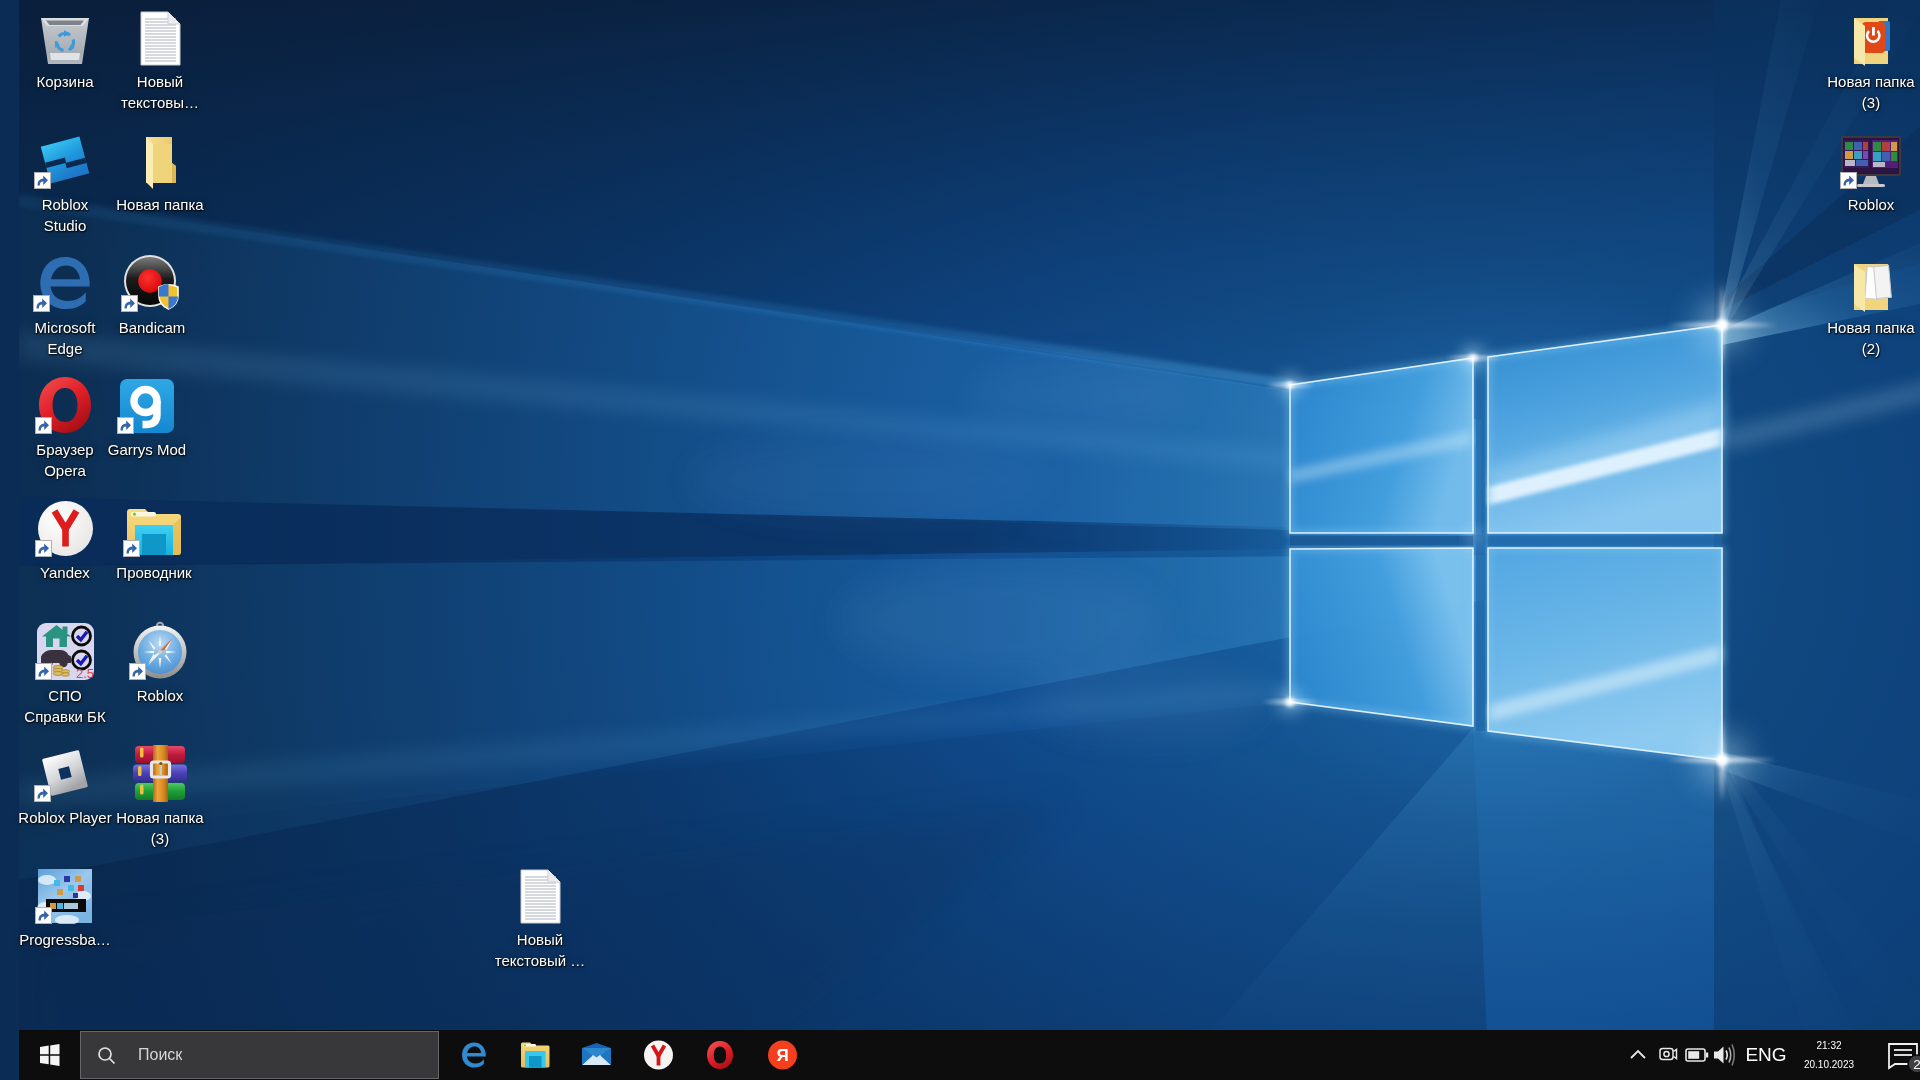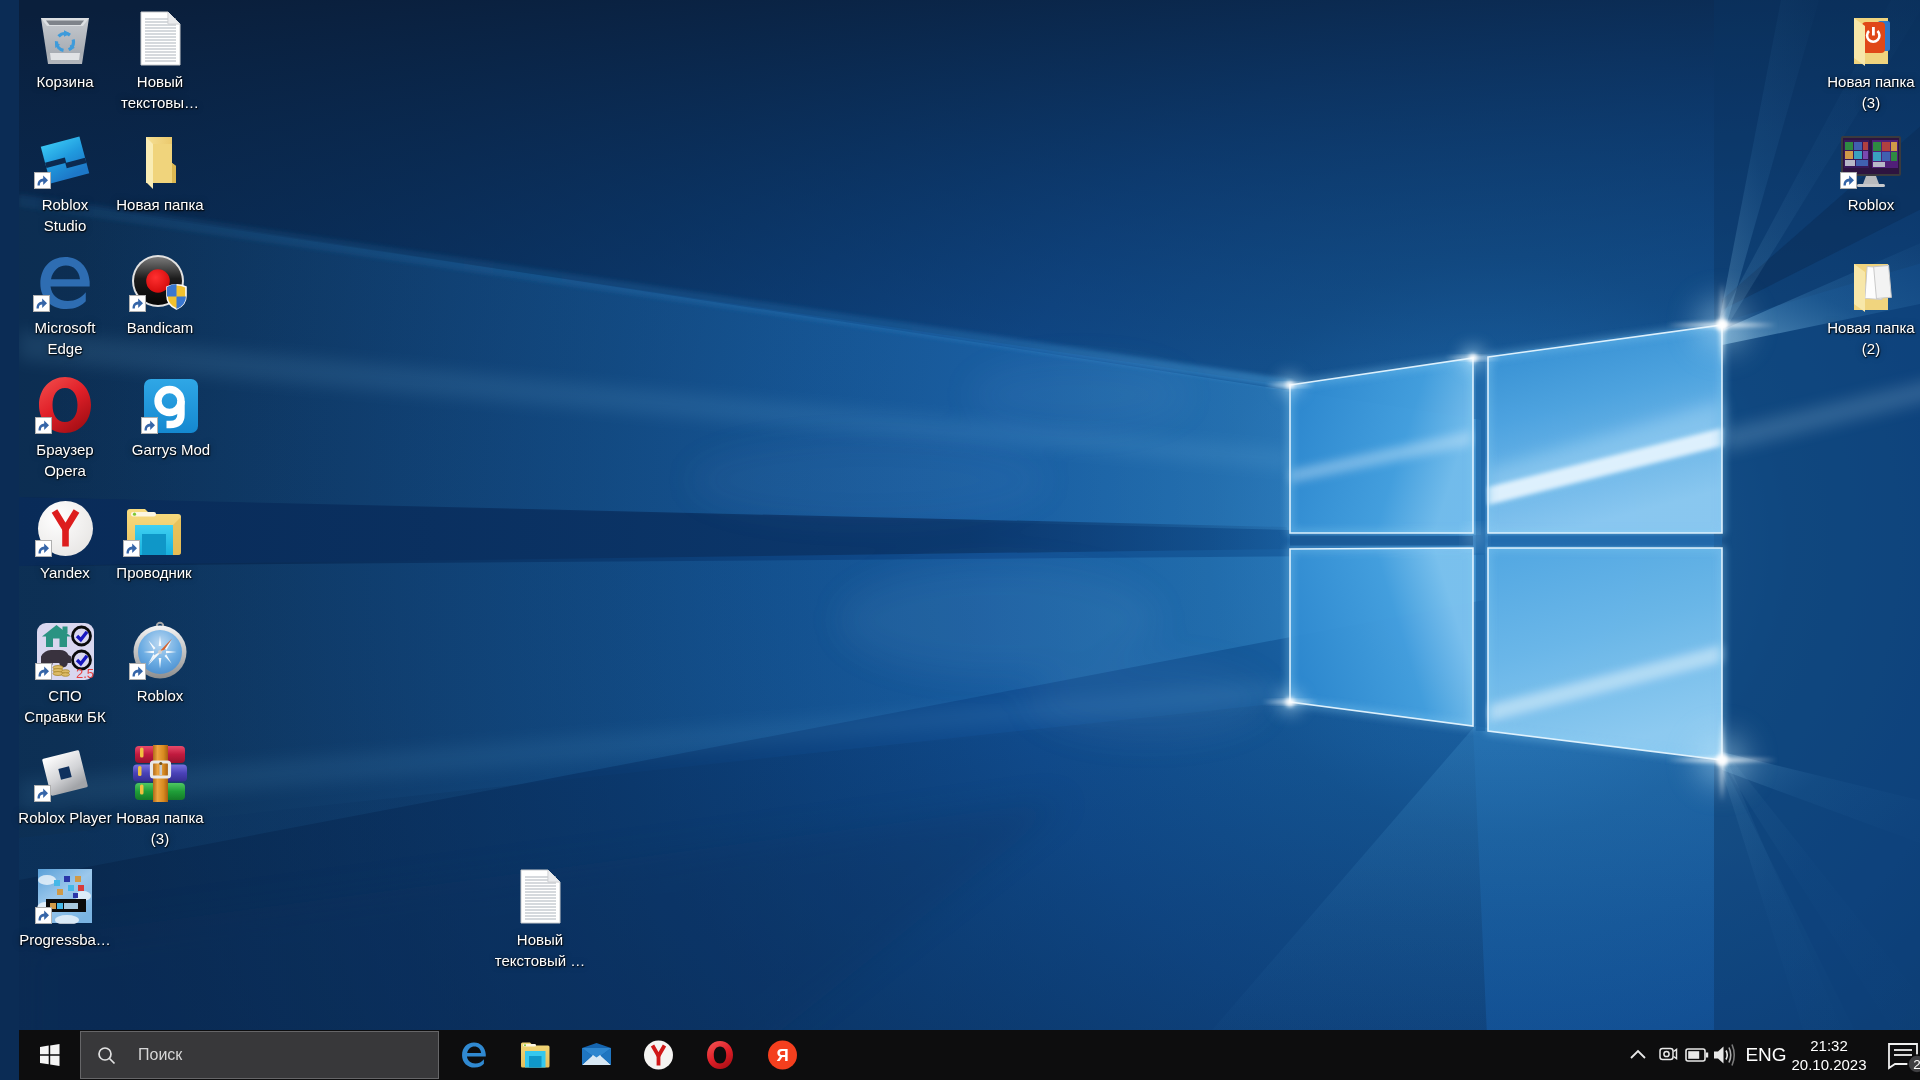--- a/index.html
+++ b/index.html
@@ -295,21 +295,21 @@
         <div class="g">
           <span class="iw"><svg width="60" height="58" viewBox="0 0 60 60">
               <path d="M30 3 C15 3 4.5 14.5 4.5 30.5 C4.5 46 15.5 57 31.5 57 C41 57 47.5 53.5 51.5 49 L51.5 39.5 C47 45.5 40.5 48.5 33 48.5 C23 48.5 16 42.5 15 33.5 L55.5 33.5 L55.5 28.5 C54.5 13.5 44.5 3 30 3 Z M15.5 26 C17.5 17.5 23 12 31 12 C39 12 44.5 17.5 45.5 26 Z" fill="#2e6db2" fill-rule="evenodd"></path>
             </svg><svg class="sc" style="left:-2px" viewBox="0 0 17 17">
               <rect x="0.5" y="0.5" width="16" height="16" fill="#ffffff" stroke="#b0b0b0" stroke-width="1"></rect>
               <path d="M3.5 13.5 C3.5 8.5 6.5 6.8 9.2 6.6 L9.2 3.4 L14 8.2 L9.2 13 L9.2 9.6 C7.2 9.6 5.8 10.6 5.8 13.5 Z" fill="#3565a8"></path>
             </svg></span>
         </div>
         <div class="lbl">Microsoft<br>Edge</div>
       </div>
-<div class="dico" style="left:93px;top:258px;width:96px">
+<div class="dico" style="left:85px;top:258px;width:96px">
         <div class="g">
           <span class="iw"><svg width="58" height="58" viewBox="0 0 58 58">
 <defs>
                 <linearGradient id="bcg" x1="0" y1="0" x2="0" y2="1">
                   <stop offset="0" stop-color="#7a7a7a"></stop>
                   <stop offset="0.45" stop-color="#1c1c1c"></stop>
                   <stop offset="1" stop-color="#050505"></stop>
                 </linearGradient>
 <radialGradient id="bcr" cx="0.4" cy="0.35" r="0.8">
                   <stop offset="0" stop-color="#ff3030"></stop>
@@ -342,21 +342,21 @@
                 </linearGradient>
               </defs>
 <path d="M28 1 C43 1 54 13 54 29 C54 45 43 57 28 57 C13 57 2 45 2 29 C2 13 13 1 28 1 Z M28 12 C20 12 15.5 19 15.5 29 C15.5 39 20 46 28 46 C36 46 40.5 39 40.5 29 C40.5 19 36 12 28 12 Z" fill="url(#opg)" fill-rule="evenodd"></path>
 </svg><svg class="sc" style="left:-2px" viewBox="0 0 17 17">
               <rect x="0.5" y="0.5" width="16" height="16" fill="#ffffff" stroke="#b0b0b0" stroke-width="1"></rect>
               <path d="M3.5 13.5 C3.5 8.5 6.5 6.8 9.2 6.6 L9.2 3.4 L14 8.2 L9.2 13 L9.2 9.6 C7.2 9.6 5.8 10.6 5.8 13.5 Z" fill="#3565a8"></path>
             </svg></span>
         </div>
         <div class="lbl">Браузер<br>Opera</div>
       </div>
-<div class="dico" style="left:104px;top:380px;width:96px">
+<div class="dico" style="left:80px;top:380px;width:96px">
         <div class="g">
           <span class="iw"><svg width="56" height="56" viewBox="0 0 56 56">
 <defs>
                 <linearGradient id="gmg" x1="0" y1="0" x2="0" y2="1">
                   <stop offset="0" stop-color="#2fa7e6"></stop>
                   <stop offset="1" stop-color="#1488d0"></stop>
                 </linearGradient>
               </defs>
 <rect x="1" y="1" width="54" height="54" rx="7" fill="url(#gmg)"></rect>
 <circle cx="26.5" cy="23" r="11.5" fill="none" stroke="#ffffff" stroke-width="7.4"></circle>
@@ -755,21 +755,21 @@
 <rect x="3.2" y="21.2" width="11" height="7.6" fill="#e8e8e8"></rect>
 </g>
 </svg>
 <svg class="tbi" style="left:1694px" width="26" height="50" viewBox="0 0 26 50">
 <polygon points="1,21.5 5,21.5 10.5,16.5 10.5,33.5 5,28.5 1,28.5" fill="#e8e8e8"></polygon>
 <path d="M13 20.5 Q15.5 25 13 29.5" stroke="#e8e8e8" stroke-width="1.6" fill="none"></path>
 <path d="M16 17.5 Q19.5 25 16 32.5" stroke="#e8e8e8" stroke-width="1.6" fill="none" opacity="0.75"></path>
 <path d="M19 14.5 Q23.5 25 19 35.5" stroke="#e8e8e8" stroke-width="1.6" fill="none" opacity="0.5"></path>
 </svg>
 <div class="tbi tray" style="left:1729px;width:36px">ENG</div>
-<div class="tbi" style="left:1770px;width:80px;display:block;text-align:center;color:#fff;font-size:15px;line-height:19px;padding-top:6px;box-sizing:border-box">21:32<br>20.10.2023</div>
+<div class="tbi" style="left:1770px;width:80px;display:block;text-align:center;color:#fff;font-size:10px;line-height:19px;padding-top:6px;box-sizing:border-box">21:32<br>20.10.2023</div>
 <svg class="tbi" style="left:1862px" width="50" height="50" viewBox="0 0 50 50">
 <path d="M8 14 H36 V34 H14 L8 38 Z" fill="none" stroke="#f0f0f0" stroke-width="1.8"></path>
 <g stroke="#f0f0f0" stroke-width="1.8">
           <line x1="13" y1="20" x2="31" y2="20"></line>
           <line x1="13" y1="25" x2="31" y2="25"></line>
         </g>
 <circle cx="36" cy="34" r="9" fill="#3f3f42" stroke="#0d0d0e" stroke-width="1.5"></circle>
 <text x="36" y="39" text-anchor="middle" font-family="Liberation Sans" font-size="13.5" fill="#fff">2</text>
 </svg>
 </div>

